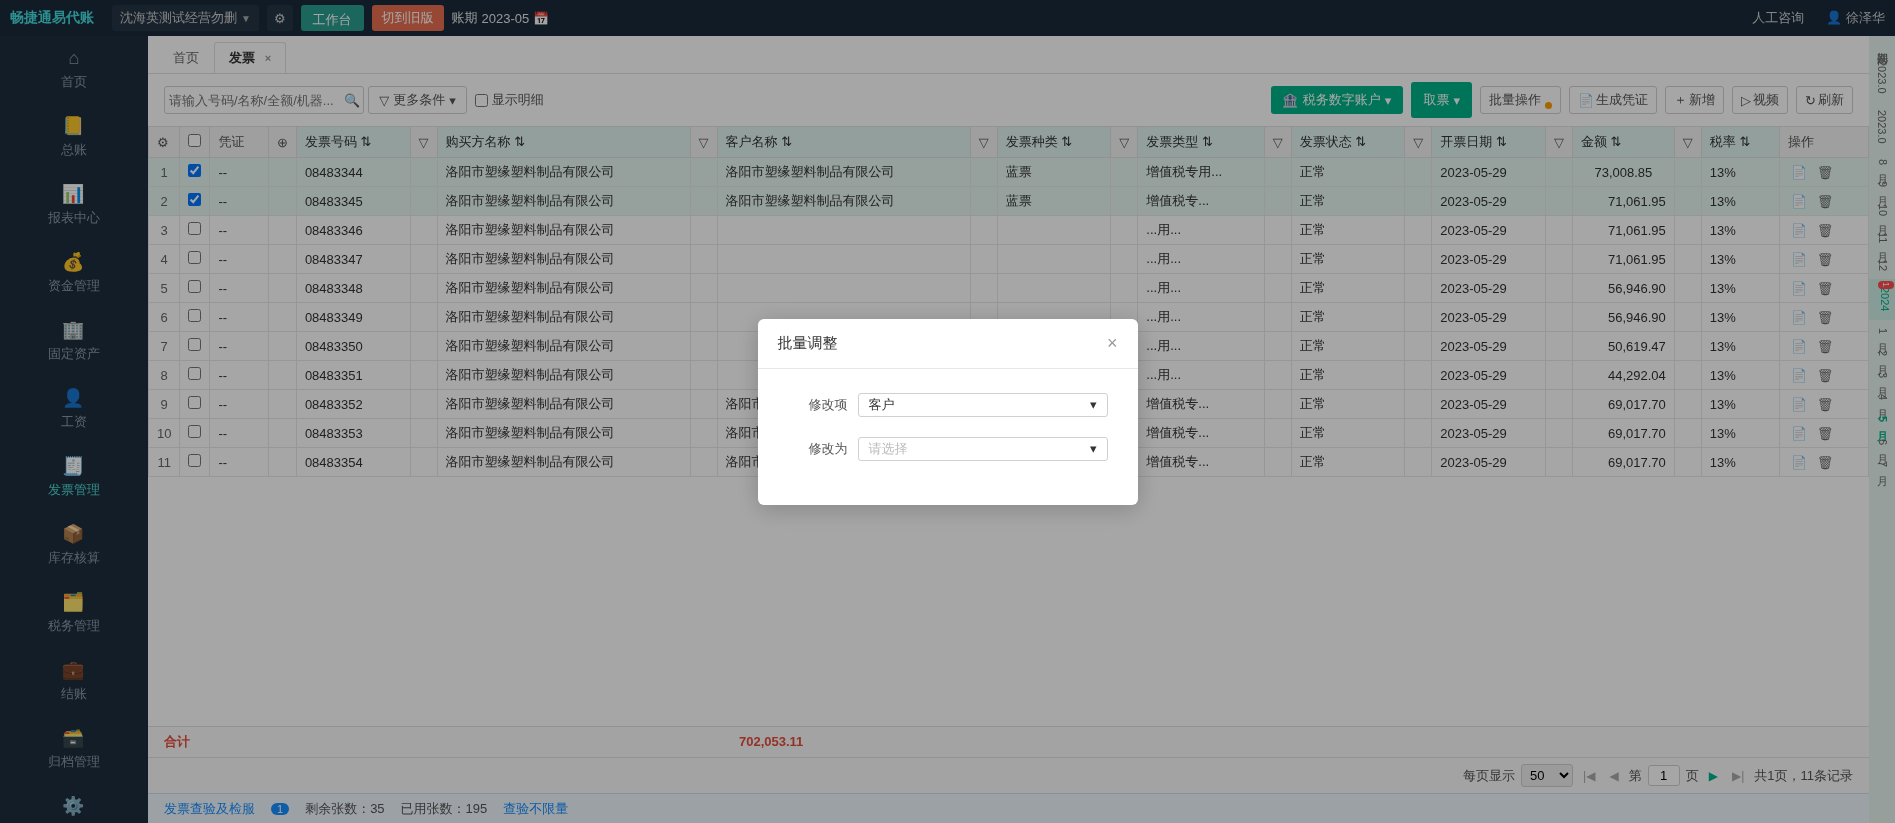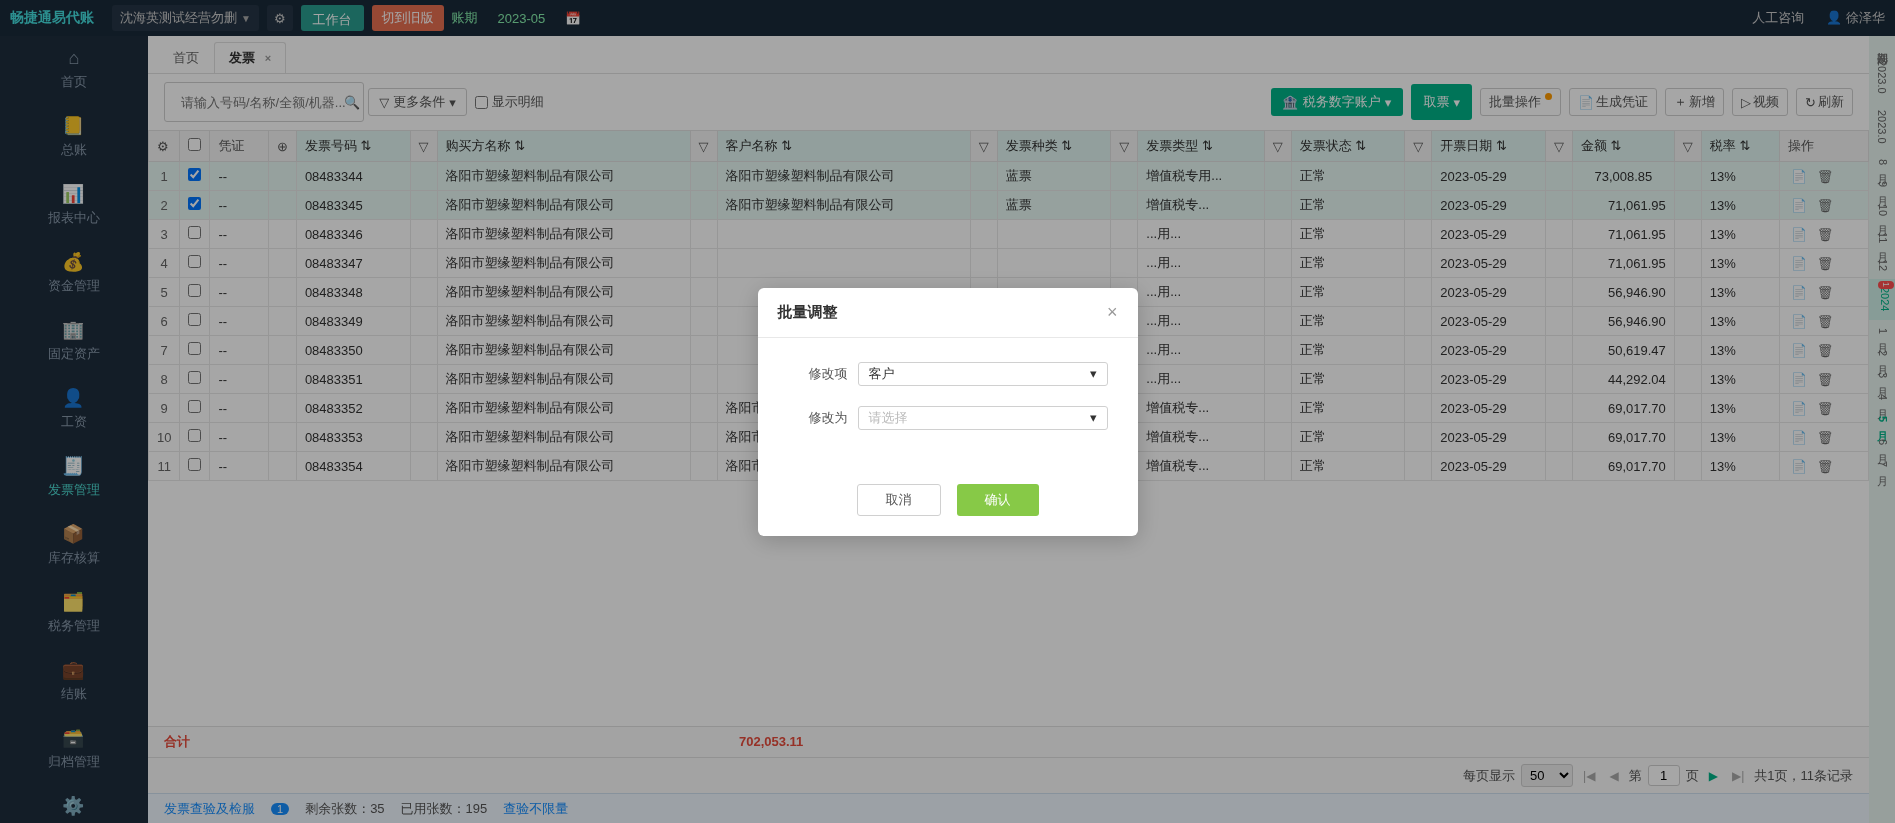--- a/index.html
+++ b/index.html
@@ -6,21 +6,21 @@
     body { background: #f0f2f5; display: flex; flex-direction: column; height: 823px; overflow: hidden; }
 
     
     .top-bar { height: 36px; background: #1a2a3a; display: flex; align-items: center; padding: 0 10px; gap: 8px; color: #fff; flex-shrink: 0; }
     .top-bar .logo { color: #4dd; font-size: 14px; font-weight: bold; margin-right: 10px; }
     .top-bar .company-select { background: #263545; color: #ccc; border: none; border-radius: 3px; padding: 2px 8px; height: 26px; display: flex; align-items: center; gap: 4px; cursor: pointer; }
     .top-bar .company-select .arrow { color: #aaa; font-size: 10px; }
     .top-bar .icon-btn { background: #263545; border: none; border-radius: 3px; color: #ccc; padding: 3px 7px; cursor: pointer; height: 26px; display: flex; align-items: center; justify-content: center; }
     .top-bar .tab-btn { background: #2a9d8f; color: #fff; border: none; border-radius: 3px; padding: 6px 12px; cursor: pointer; height: 26px; }
     .top-bar .cut-btn { background: #e76f51; color: #fff; border: none; border-radius: 3px; padding: 3px 10px; cursor: pointer; height: 26px; }
-    .top-bar .period { color: #86efac; font-size: 12px; display: flex; align-items: center; gap: 20px; }
+    .top-bar .period { color: #e5e5e5; font-size: 12px; display: flex; align-items: center; gap: 4px; }
     .top-bar .spacer { flex: 1; }
     .top-bar .right-btns { display: flex; align-items: center; gap: 22px; color: #ccc; font-size: 12px; }
 
     
     .main-layout { display: flex; flex: 1; overflow: hidden; }
 
     
     .sidebar { width: 148px; background: #1e2d3d; display: flex; flex-direction: column; flex-shrink: 0; }
     .sidebar-item { display: flex; flex-direction: column; align-items: center; padding: 12px 0; cursor: pointer; color: #8899aa; gap: 4px; font-size: 12px; }
     .sidebar-item:hover, .sidebar-item.active { color: #4dd9d0; }
@@ -38,28 +38,28 @@
     
     .invoice-area { flex: 1; display: flex; flex-direction: column; overflow: hidden; padding: 0; background: #fff; }
 
     
     .sub-tabs { display: flex; padding: 8px 16px 0; border-bottom: 2px solid #e8e8e8; gap: 0; flex-shrink: 0; }
     .sub-tab { padding: 6px 16px; cursor: pointer; color: #666; border-bottom: 3px solid transparent; margin-bottom: -2px; }
     .sub-tab.active { color: #00b388; border-bottom-color: #00b388; font-weight: bold; }
 
     
     .toolbar { display: flex; align-items: center; padding: 8px 16px; gap: 8px; flex-shrink: 0; }
-    .toolbar .search-input { border: 1px solid #d0d0d0; border-radius: 3px; padding: 4px 16px; width: 200px; color: #999; height: 40px; }
+    .toolbar .search-input { border: 1px solid #d0d0d0; border-radius: 3px; padding: 4px 4px; width: 200px; color: #999; height: 28px; }
     .toolbar .search-icon { color: #aaa; margin-left: -24px; cursor: pointer; }
     .toolbar .filter-btn { border: 1px solid #d0d0d0; background: #fff; border-radius: 3px; padding: 4px 10px; cursor: pointer; color: #555; height: 28px; display: flex; align-items: center; gap: 4px; }
     .toolbar .show-detail { display: flex; align-items: center; gap: 4px; color: #555; cursor: pointer; }
     .toolbar .spacer { flex: 1; }
     .toolbar .tax-btn { background: #00b388; color: #fff; border: none; border-radius: 3px; padding: 4px 12px; cursor: pointer; height: 28px; display: flex; align-items: center; gap: 4px; }
     .toolbar .take-btn { background: #00b388; color: #fff; border: none; border-radius: 3px; padding: 4px 12px; cursor: pointer; height: 36px; display: flex; align-items: center; gap: 4px; }
-    .toolbar .batch-btn { border: 1px solid #d0d0d0; background: #fff; color: #555; border-radius: 3px; padding: 4px 8px; cursor: pointer; height: 28px; display: flex; align-items: flex-start; gap: 2px; }
+    .toolbar .batch-btn { border: 1px solid #d0d0d0; background: #fff; color: #555; border-radius: 3px; padding: 4px 8px; cursor: pointer; height: 28px; display: flex; align-items: flex-end; gap: 2px; }
     .toolbar .gen-btn { border: 1px solid #d0d0d0; background: #fff; color: #555; border-radius: 3px; padding: 4px 8px; cursor: pointer; height: 28px; display: flex; align-items: center; gap: 2px; }
     .toolbar .new-btn { border: 1px solid #d0d0d0; background: #fff; color: #555; border-radius: 3px; padding: 4px 8px; cursor: pointer; height: 28px; display: flex; align-items: center; gap: 2px; }
     .toolbar .video-btn { border: 1px solid #d0d0d0; background: #fff; color: #555; border-radius: 3px; padding: 4px 8px; cursor: pointer; height: 28px; display: flex; align-items: center; gap: 2px; }
     .toolbar .refresh-btn { border: 1px solid #d0d0d0; background: #fff; color: #555; border-radius: 3px; padding: 4px 8px; cursor: pointer; height: 28px; display: flex; align-items: center; gap: 2px; }
 
     
     .table-container { flex: 1; overflow: auto; }
     table { width: 100%; border-collapse: collapse; }
     thead th { background: #f5f5f5; border: 1px solid #e0e0e0; padding: 6px 8px; text-align: left; font-weight: normal; color: #555; white-space: nowrap; position: sticky; top: 0; z-index: 1; }
     thead th.header-teal { background: #e0f5f1; color: #333; }
@@ -87,21 +87,21 @@
     .right-panel { width: 26px; background: #e8f5f0; display: flex; flex-direction: column; align-items: center; font-size: 11px; color: #aaa; flex-shrink: 0; overflow: hidden; }
     .right-panel-item { writing-mode: vertical-rl; padding: 8px 4px; cursor: pointer; color: #666; font-size: 11px; }
     .right-panel-item.highlight { color: #00b388; }
     .right-panel-item.badge-item { position: relative; }
     .right-badge { background: #ff4d4f; color: #fff; border-radius: 8px; font-size: 9px; padding: 1px 3px; }
 
     
     .modal-overlay { position: fixed; top: 0; left: 0; width: 100%; height: 100%; background: rgba(0,0,0,0.35); z-index: 100; display: flex; align-items: center; justify-content: center; }
     .modal { background: #fff; border-radius: 6px; width: 380px; box-shadow: 0 4px 24px rgba(0,0,0,0.2); overflow: hidden; }
     .modal-header { display: flex; align-items: center; justify-content: space-between; padding: 14px 20px; border-bottom: 1px solid #e8e8e8; }
-    .modal-title { font-size: 15px; font-weight: bold; color: #333; }
+    .modal-title { font-size: 15px; font-weight: normal; color: #333; }
     .modal-close { cursor: pointer; color: #999; font-size: 18px; }
     .modal-body { padding: 24px 30px; }
     .form-row { display: flex; align-items: center; margin-bottom: 20px; gap: 10px; }
     .form-label { width: 60px; color: #555; text-align: right; flex-shrink: 0; }
     .form-select { flex: 1; border: 1px solid #d0d0d0; border-radius: 3px; padding: 6px 10px; height: 24px; display: flex; align-items: center; justify-content: space-between; cursor: pointer; color: #333; background: #fff; }
     .form-select .placeholder { color: #bbb; }
     .modal-footer { display: flex; justify-content: center; gap: 16px; padding: 10px 20px 20px; }
     .cancel-btn { border: 1px solid #d0d0d0; background: #fff; color: #555; border-radius: 3px; padding: 6px 28px; cursor: pointer; font-size: 13px; }
     .confirm-btn { background: #87c947; color: #fff; border: none; border-radius: 3px; padding: 6px 28px; cursor: pointer; font-size: 13px; }
 
@@ -648,18 +648,14 @@
         </div>
       </div>
       <div class="form-row">
         <span class="form-label">修改为</span>
         <div class="form-select">
           <span class="placeholder">请选择</span>
           <span>▾</span>
         </div>
       </div>
     </div>
-    <div class="modal-footer">
-      <button class="cancel-btn">取消</button>
-      <button class="confirm-btn">确认</button>
-    </div>
   </div>
 </div>
 
 </body></html>

